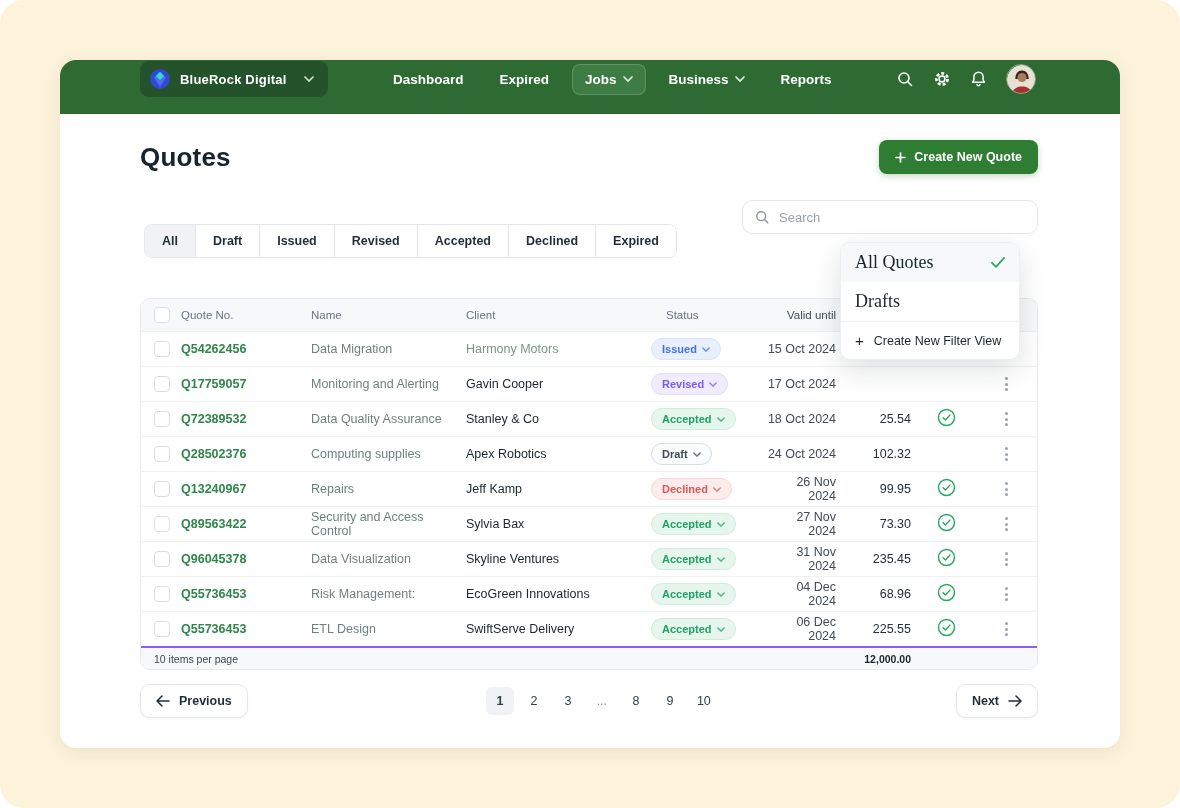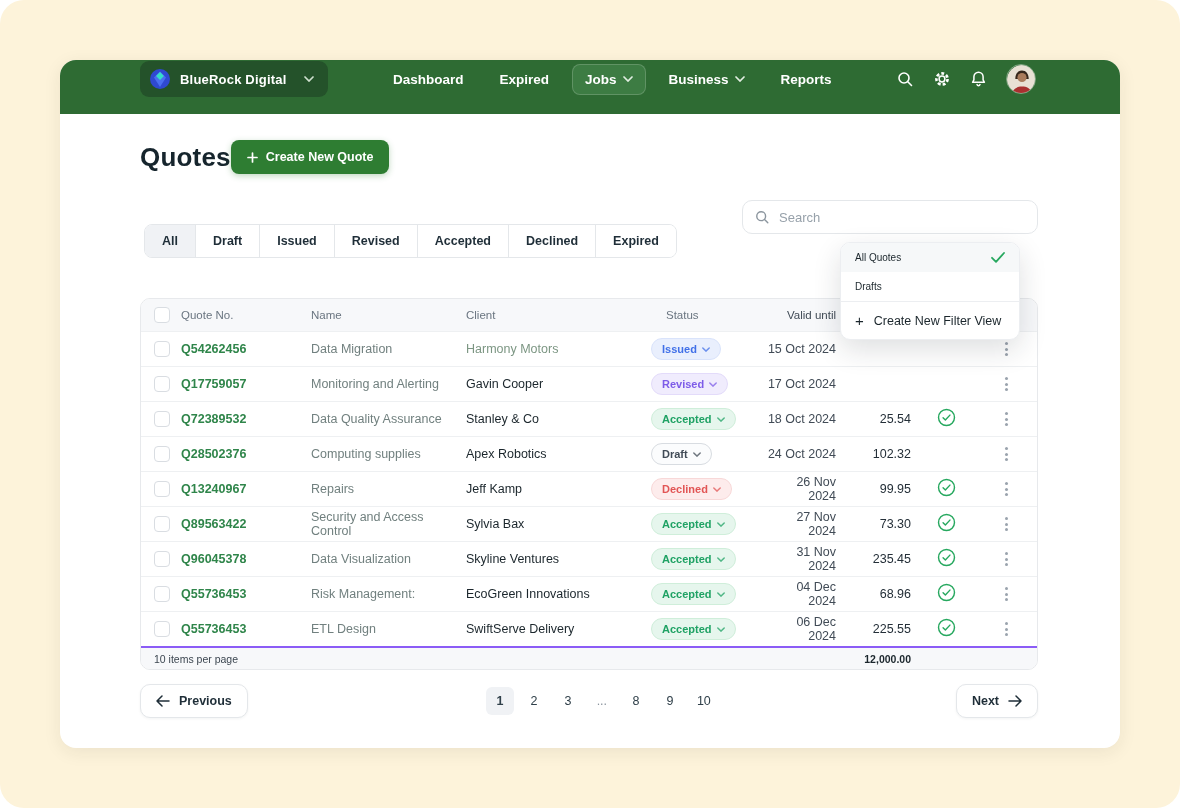--- a/index.html
+++ b/index.html
@@ -15,21 +15,21 @@
   .nav-links { display:flex; align-items:center; gap:10px; margin:7px auto; }
   .nav-item { display:flex; align-items:center; gap:6px; color:#ffffff; font-size:13.5px; font-weight:700; padding:8px 13px; border-radius:8px; cursor:pointer; }
   .nav-item.active { background:#3d7c43; border:1px solid rgba(255,255,255,.18); padding:7px 12px; }
   .nav-item .chev { display:flex; color:#e2eee2; }
   .nav-icons { display:flex; align-items:center; gap:19px; }
   .icon-btn { display:flex; align-items:center; justify-content:center; color:#ffffff; cursor:pointer; }
   .avatar { width:30px; height:30px; border-radius:50%; overflow:hidden; cursor:pointer; border:1px solid rgba(255,255,255,.4); }
 
   
   .content { position:relative; padding:26px 82px 0 80px; }
-  .page-head { display:flex; align-items:center; margin-bottom:26px; }
+  .page-head { display:flex; align-items:center; justify-content:space-between; margin-bottom:26px; }
   .page-title { font-size:26px; font-weight:700; color:#16252d; letter-spacing:.2px; }
   .create-btn { display:flex; align-items:center; gap:8px; background:#2e7d32; color:#ffffff; border:none; font-family:inherit; font-size:12.5px; font-weight:700; padding:10px 16px; border-radius:8px; cursor:pointer; box-shadow:0 2px 6px rgba(46,125,50,.3); }
 
   .toolbar { display:flex; align-items:center; margin:0 0 16px 4px; }
   .tabs { display:flex; border:1px solid #e4e7ea; border-radius:8px; overflow:hidden; background:#ffffff; }
   .tab { font-size:12.5px; font-weight:700; color:#1f2e38; padding:9px 17px; border-left:1px solid #e4e7ea; cursor:pointer; background:#ffffff; white-space:nowrap; }
   .tab:first-child { border-left:none; }
   .tab.active { background:#f0f2f5; }
   .toolbar-right { display:flex; align-items:center; gap:14px; margin-left:auto;flex-direction:column; }
   .search-box { display:flex; align-items:center; gap:9px; width:296px; height:34px; border:1px solid #e4e7ea; border-radius:10px; padding:0 12px; color:#8b959e; background:#fff; }
@@ -70,21 +70,21 @@
   
   .pagination { display:flex; align-items:center; margin-top:14px; }
   .page-btn { display:flex; align-items:center; gap:9px; background:#fff; border:1px solid #e4e7ea; border-radius:10px; padding:9px 15px; font-family:inherit; font-size:12.5px; font-weight:700; color:#1f2e38; cursor:pointer; box-shadow:0 1px 3px rgba(20,30,40,.05); }
   .pages { display:flex; align-items:center; gap:6px; margin:0 auto; }
   .page-num { min-width:28px; height:28px; display:flex; align-items:center; justify-content:center; font-size:12.5px; color:#30404a; border-radius:6px; cursor:pointer; }
   .page-num.active { background:#f0f2f5; font-weight:700; }
   .page-num.ellipsis { color:#8b959e; cursor:default; }
 
   
   .dropdown { position:absolute; top:182px; left:780px; width:180px; background:#ffffff; border:1px solid #eceef1; border-radius:10px; box-shadow:0 10px 28px rgba(25,35,45,.14); z-index:10; overflow:hidden; }
-  .dd-item { display:flex; align-items:center; justify-content:space-between; padding:9px 14px; font-size:10px; color:#1b262c; cursor:pointer; }
+  .dd-item { display:flex; align-items:center; justify-content:space-between; padding:9px 14px; font-size:18px; color:#1b262c; cursor:pointer;font-family:Liberation Serif, serif; }
   .dd-item.selected { background:#f6f8f9; }
   .dd-divider { height:1px; background:#eceef1; }
   .dd-create { display:flex; align-items:center; gap:10px; padding:11px 14px; font-size:12.5px; color:#1b262c; cursor:pointer; }
   .dd-create .plus { color:#1b262c; font-size:15px; line-height:1; }
 </style>
 </head>
 <body>
 
 <div class="page">
   <div class="card">

